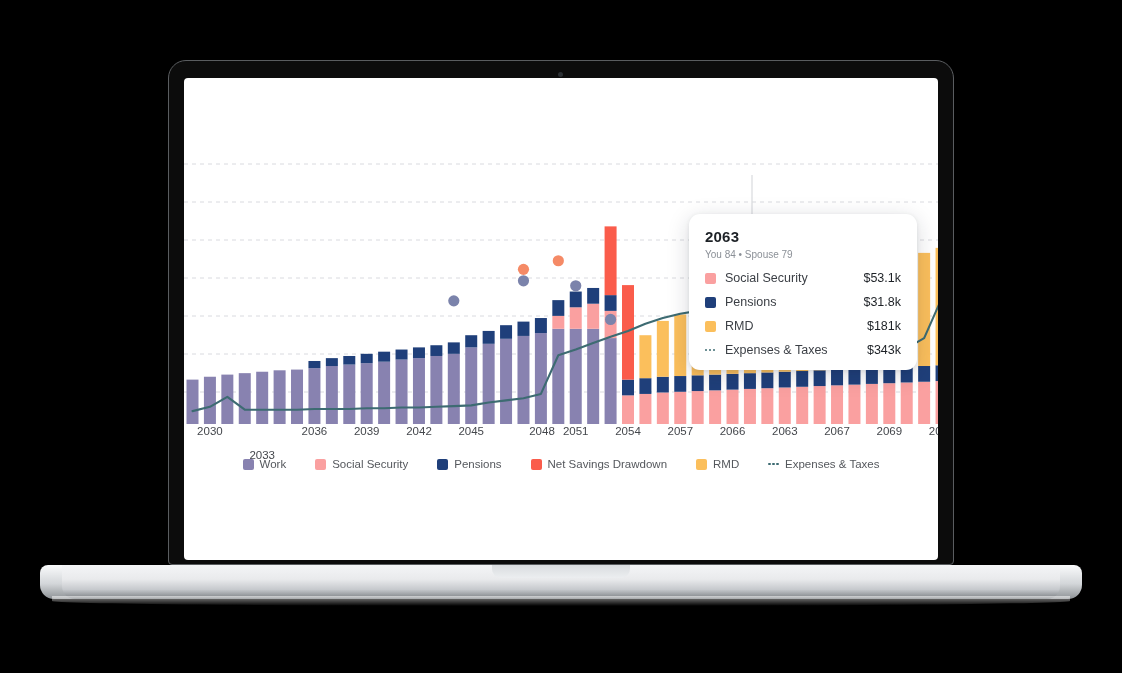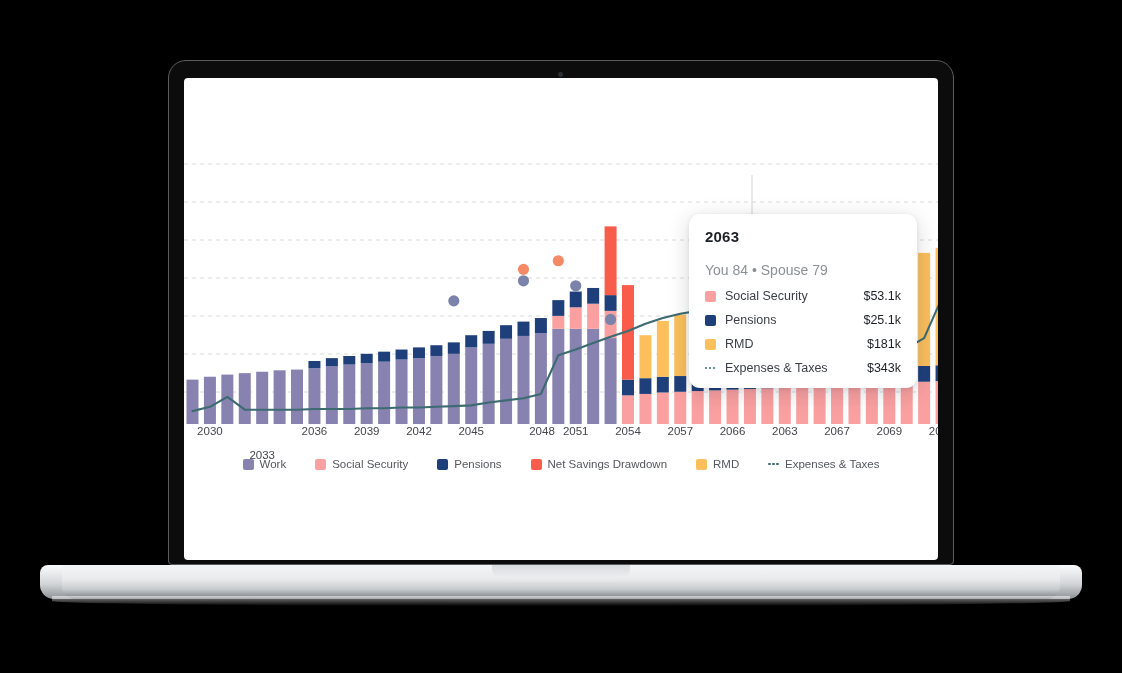--- a/index.html
+++ b/index.html
@@ -67,21 +67,21 @@
   .legend-label{font-size:11.5px;color:#55585d;white-space:nowrap;}
 
   
   .tooltip{
     position:absolute;left:505px;top:136px;width:228px;
     background:#fff;border-radius:11px;
     box-shadow:0 5px 22px rgba(25,30,45,.17),0 1px 4px rgba(25,30,45,.09);
     padding:14px 16px 13px 16px;box-sizing:border-box;
   }
   .tt-year{font-size:15px;font-weight:bold;color:#1d2126;letter-spacing:.2px;}
-  .tt-sub{font-size:14px;color:#8b9097;margin-top:17px;}
+  .tt-sub{font-size:10px;color:#8b9097;margin-top:4px;}
   .tt-rows{margin-top:11px;}
   .tt-row{display:flex;align-items:center;margin-bottom:10px;}
   .tt-row:last-child{margin-bottom:0;}
   .tt-sw{width:11px;height:11px;border-radius:2px;flex:0 0 auto;margin-right:9px;}
   .tt-dots{display:flex;gap:1.5px;align-items:center;width:11px;margin-right:9px;flex:0 0 auto;}
   .tt-dots i{display:block;width:2.4px;height:2.4px;border-radius:50%;background:#3d6b72;}
   .tt-name{font-size:12.5px;color:#3b3f45;flex:1 1 auto;white-space:nowrap;}
   .tt-val{font-size:12.5px;color:#1d2126;white-space:nowrap;}
 </style>
 </head>
@@ -285,21 +285,21 @@
         <div class="tt-sub">You 84 • Spouse 79</div>
         <div class="tt-rows" id="tt-rows">
             <div class="tt-row">
               <span class="tt-sw" style="background: rgb(250, 160, 160);"></span>
               <span class="tt-name">Social Security</span>
               <span class="tt-val">$53.1k</span>
             </div>
             <div class="tt-row">
               <span class="tt-sw" style="background: rgb(31, 63, 122);"></span>
               <span class="tt-name">Pensions</span>
-              <span class="tt-val">$25.1k</span>
+              <span class="tt-val">$31.8k</span>
             </div>
             <div class="tt-row">
               <span class="tt-sw" style="background: rgb(251, 191, 92);"></span>
               <span class="tt-name">RMD</span>
               <span class="tt-val">$181k</span>
             </div>
             <div class="tt-row">
               <span class="tt-dots">
                 <i></i>
                 <i></i>

